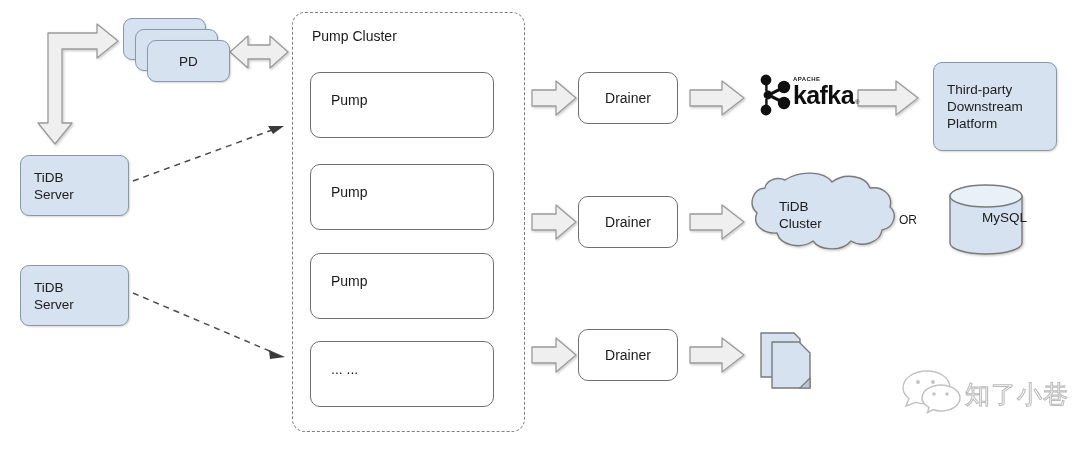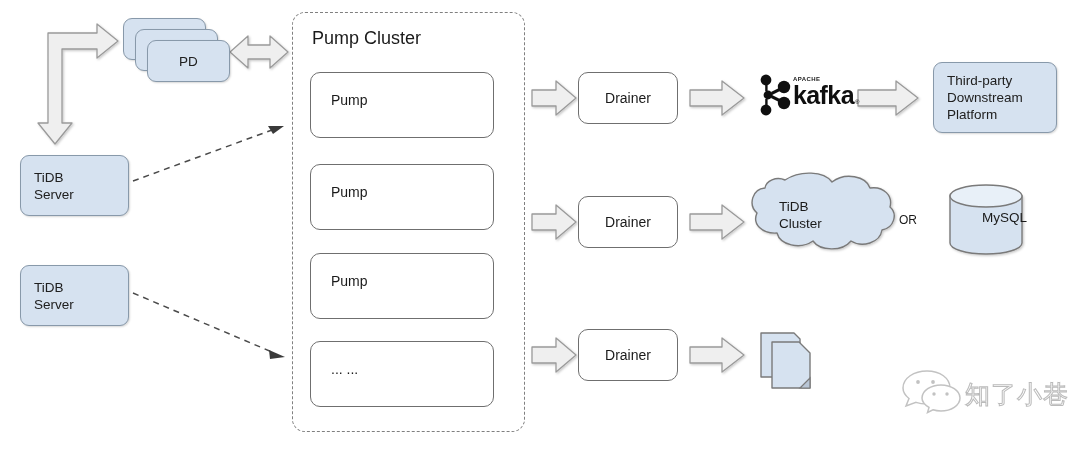--- a/index.html
+++ b/index.html
@@ -48,21 +48,21 @@
 
   
   .dashed-cluster {
     position: absolute;
     border: 1.5px dashed #808080;
     border-radius: 13px;
     background: transparent;
   }
   .cluster-title {
     position: absolute;
-    font-size: 18px;
+    font-size: 14px;
     color: #1a1a1a;
   }
 
   
   .plain-label {
     position: absolute;
     font-size: 13px;
     color: #1a1a1a;
     line-height: 16px;
   }
@@ -227,21 +227,21 @@
   </div>
 
   <div style="position:absolute; left:793px; top:76px; width:70px; height:34px;">
     <div style="font-size:6px; letter-spacing:0.4px; color:#151515; line-height:7px; font-weight:bold;">APACHE</div>
     <div style="display:flex; align-items:flex-end;">
       <span style="font-size:25px; font-weight:bold; color:#0f0f0f; line-height:24px; letter-spacing:-0.6px;">kafka</span>
       <span style="font-size:6px; color:#0f0f0f; margin-left:1px; margin-bottom:2px;">®</span>
     </div>
   </div>
 
-  <div class="node blue-box" style="left:933px; top:62px; width:124px; height:71px;">
+  <div class="node blue-box" style="left:933px; top:62px; width:124px; height:89px;">
     <span>Third-party</span>
     <span>Downstream</span>
     <span>Platform</span>
   </div>
 
   <div style="position:absolute; left:779px; top:198px; width:90px; height:40px; font-size:13.5px; line-height:17px; color:#1a1a1a;">
     <div>TiDB</div>
     <div>Cluster</div>
   </div>
 

